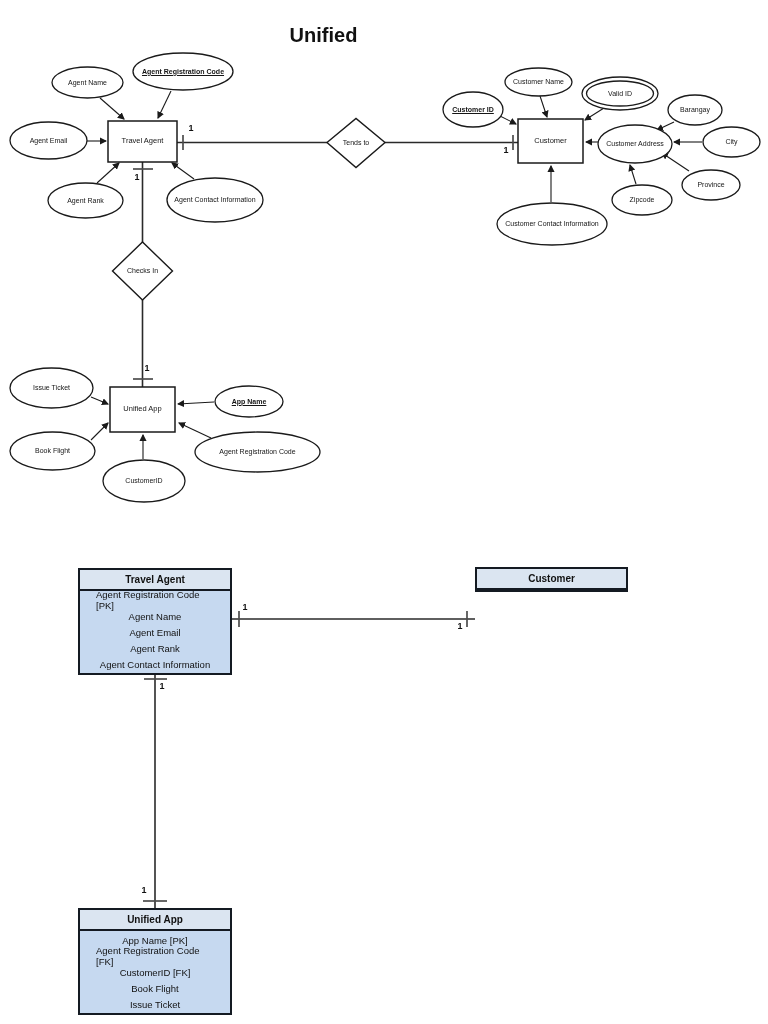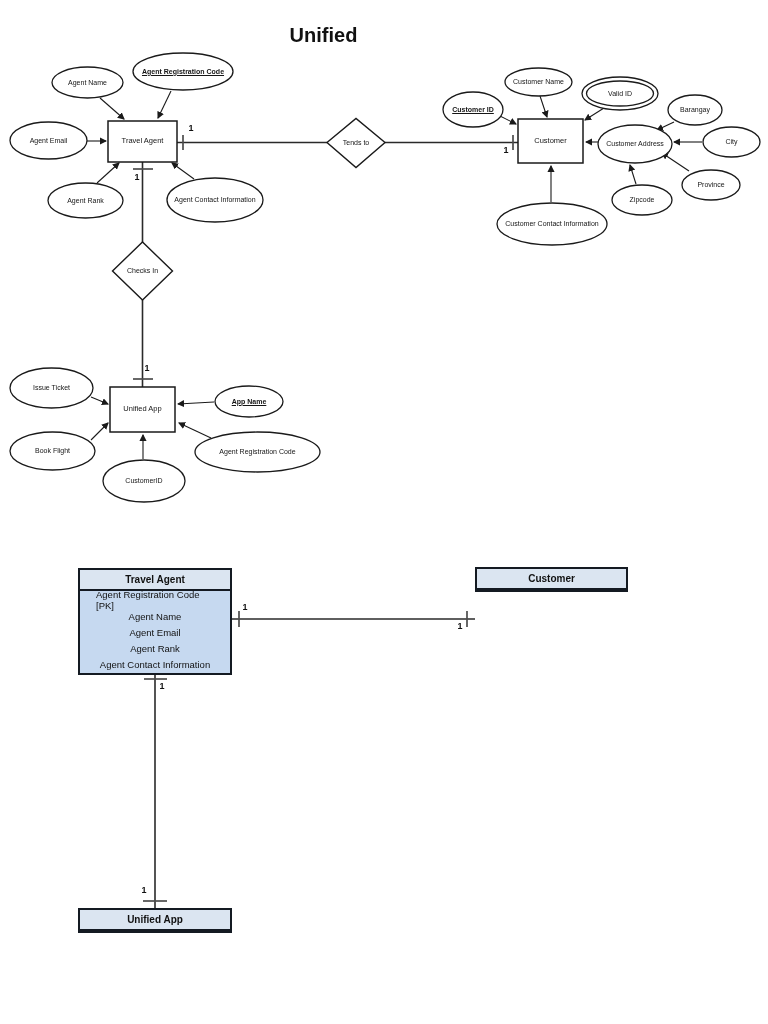--- a/index.html
+++ b/index.html
@@ -162,15 +162,22 @@
       <div class="tbl-row">Agent Contact Information</div>
     </div>
   </div>
 
   <div class="tbl" style="left:475px;top:567px;width:153px;">
     <div class="tbl-header">Customer</div>
   </div>
 
   <div class="tbl" style="left:78px;top:908px;width:154px;">
     <div class="tbl-header">Unified App</div>
+    <div class="tbl-body">
+      <div class="tbl-row">App Name [PK]</div>
+      <div class="tbl-row">Agent Registration Code [FK]</div>
+      <div class="tbl-row">CustomerID [FK]</div>
+      <div class="tbl-row">Book Flight</div>
+      <div class="tbl-row">Issue Ticket</div>
+    </div>
   </div>
 
 </div>
 
 </body></html>

